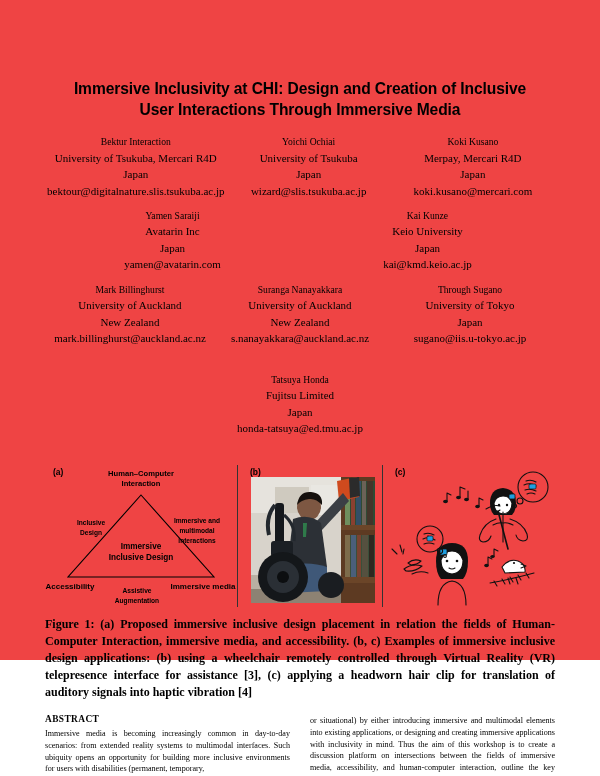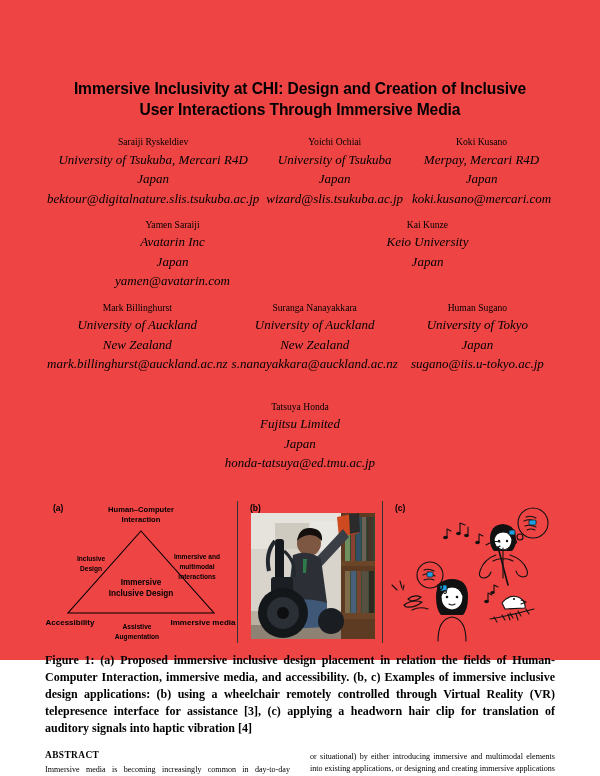--- a/index.html
+++ b/index.html
@@ -51,23 +51,22 @@
   .author-col.center-single {
     flex: 0 0 33.333%;
     margin: 16px auto;
   }
   .a-name {
     font-size: 9.6px;
     line-height: 1.45;
     margin-bottom: 0.5px;
   }
   .a-line {
-    font-size: 13px;
+    font-size: 11px;
     line-height: 1.5;
-    font-style: italic;
   }
   .author-block {
     margin-bottom: 10px;
   }
 
   
   .figure {
     margin-top: 12px;
     display: flex;
     align-items: stretch;
@@ -158,21 +157,21 @@
 <body>
 
 <div class="page">
 
   <h1 class="title">Immersive Inclusivity at CHI: Design and Creation of Inclusive User Interactions Through Immersive Media</h1>
 
   <div class="authors">
 
     <div class="author-row">
       <div class="author-col author-block">
-        <div class="a-name">Saraiji Ryskeldiev</div>
+        <div class="a-name">Bektur Interaction</div>
         <div class="a-line">University of Tsukuba, Mercari R4D</div>
         <div class="a-line">Japan</div>
         <div class="a-line">bektour@digitalnature.slis.tsukuba.ac.jp</div>
       </div>
       <div class="author-col author-block">
         <div class="a-name">Yoichi Ochiai</div>
         <div class="a-line">University of Tsukuba</div>
         <div class="a-line">Japan</div>
         <div class="a-line">wizard@slis.tsukuba.ac.jp</div>
       </div>
@@ -188,38 +187,39 @@
       <div class="author-col author-block">
         <div class="a-name">Yamen Saraiji</div>
         <div class="a-line">Avatarin Inc</div>
         <div class="a-line">Japan</div>
         <div class="a-line">yamen@avatarin.com</div>
       </div>
       <div class="author-col author-block">
         <div class="a-name">Kai Kunze</div>
         <div class="a-line">Keio University</div>
         <div class="a-line">Japan</div>
+        <div class="a-line">kai@kmd.keio.ac.jp</div>
       </div>
     </div>
 
     <div class="author-row">
       <div class="author-col author-block">
         <div class="a-name">Mark Billinghurst</div>
         <div class="a-line">University of Auckland</div>
         <div class="a-line">New Zealand</div>
         <div class="a-line">mark.billinghurst@auckland.ac.nz</div>
       </div>
       <div class="author-col author-block">
         <div class="a-name">Suranga Nanayakkara</div>
         <div class="a-line">University of Auckland</div>
         <div class="a-line">New Zealand</div>
         <div class="a-line">s.nanayakkara@auckland.ac.nz</div>
       </div>
       <div class="author-col author-block">
-        <div class="a-name">Human Sugano</div>
+        <div class="a-name">Through Sugano</div>
         <div class="a-line">University of Tokyo</div>
         <div class="a-line">Japan</div>
         <div class="a-line">sugano@iis.u-tokyo.ac.jp</div>
       </div>
     </div>
 
     <div class="author-row">
       <div class="author-col center-single author-block">
         <div class="a-name">Tatsuya Honda</div>
         <div class="a-line">Fujitsu Limited</div>

